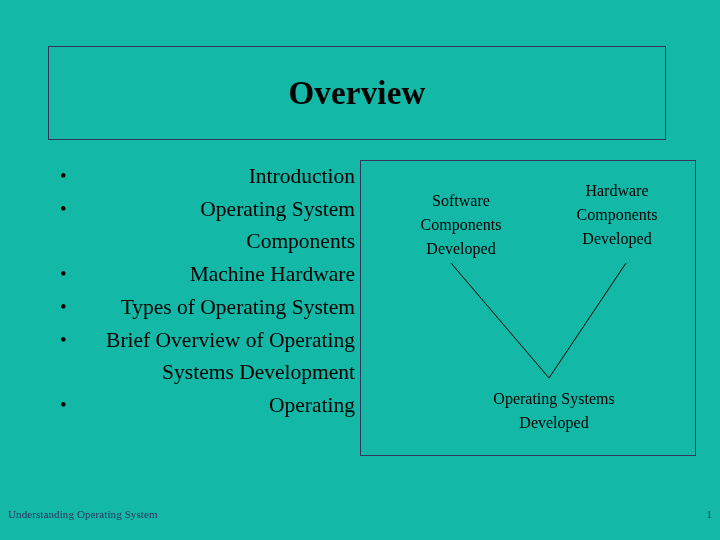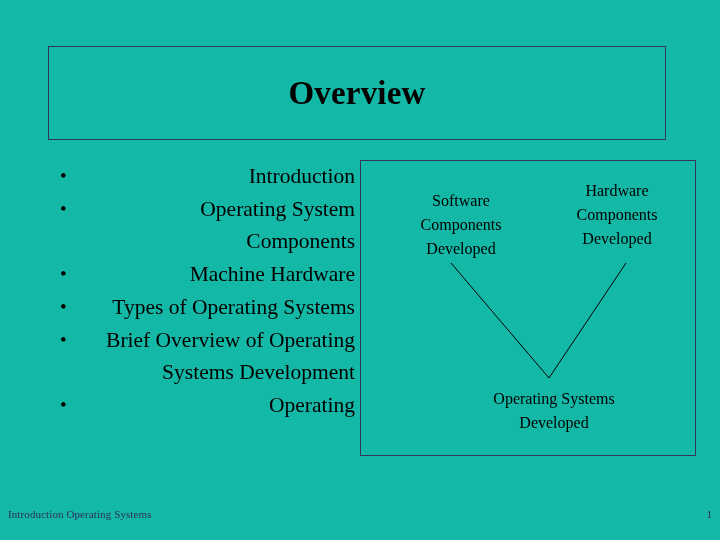--- a/index.html
+++ b/index.html
@@ -152,21 +152,21 @@
       <span class="bullet-label">Operating System Components</span>
     </div>
 
     <div class="bullet-item">
       <span class="bullet-marker">•</span>
       <span class="bullet-label">Machine Hardware</span>
     </div>
 
     <div class="bullet-item">
       <span class="bullet-marker">•</span>
-      <span class="bullet-label">Types of Operating Systems</span>
+      <span class="bullet-label">Types of Operating System</span>
     </div>
 
     <div class="bullet-item">
       <span class="bullet-marker">•</span>
       <span class="bullet-label">Brief Overview of Operating Systems Development</span>
     </div>
 
     <div class="bullet-item">
       <span class="bullet-marker">•</span>
       <span class="bullet-label">Operating</span>
@@ -187,17 +187,17 @@
 
     <div class="diagram-label" id="label-hardware">Hardware
 Components
 Developed</div>
 
     <div class="diagram-label" id="label-os">Operating Systems
 Developed</div>
 
   </div>
 
-  <div id="footer-text">Introduction Operating Systems</div>
+  <div id="footer-text">Understanding Operating System</div>
 
   <div id="page-number">1</div>
 
 </div>
 
 </body></html>

